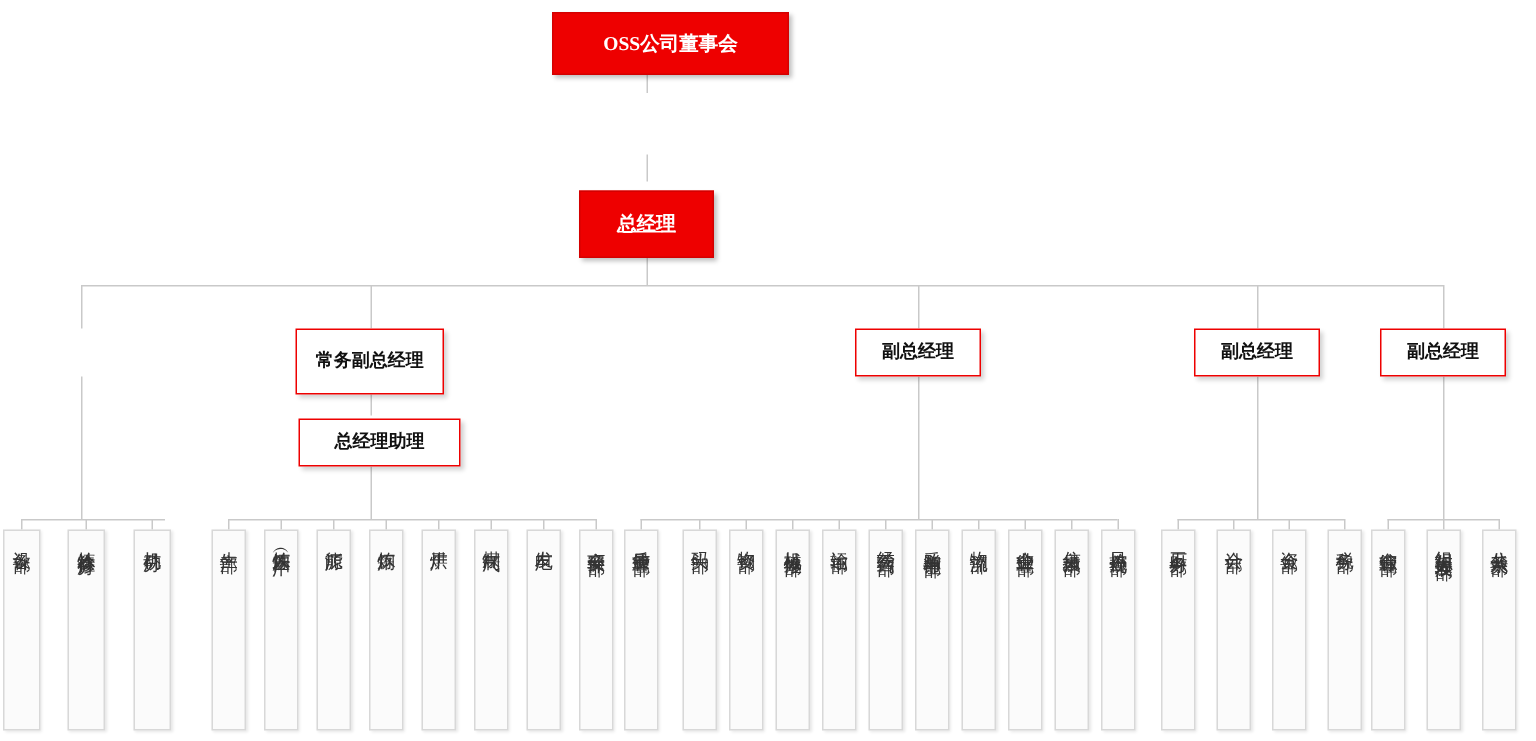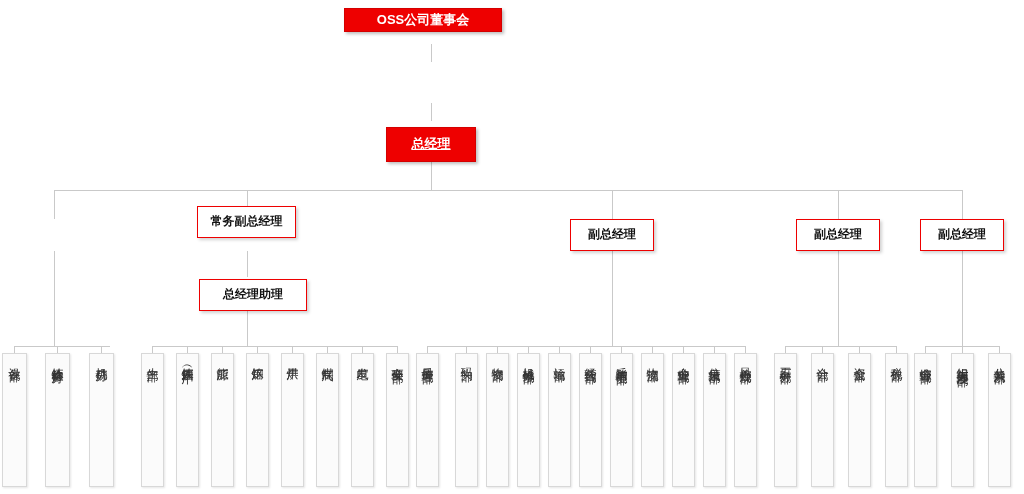--- a/index.html
+++ b/index.html
@@ -133,27 +133,27 @@
   <div class="line v" style="left:822px; top:346px; height:8px;"></div>
   <div class="line v" style="left:859px; top:346px; height:8px;"></div>
   <div class="line v" style="left:896px; top:346px; height:8px;"></div>
 
   <div class="line v" style="left:962px; top:251px; height:95px;"></div>
   <div class="line h" style="left:925px; top:346px; width:75px;"></div>
   <div class="line v" style="left:925px; top:346px; height:8px;"></div>
   <div class="line v" style="left:962px; top:346px; height:8px;"></div>
   <div class="line v" style="left:999px; top:346px; height:8px;"></div>
 
-  <div class="node node-top" style="left:344px; top:8px; width:158px; height:24px;">OSS公司董事会</div>
-
-
-  <div class="node node-top" style="left:386px; top:127px; width:90px; height:35px;text-decoration:underline;">总经理</div>
-
-
-  <div class="node node-red-outline" style="left:197px; top:206px; width:99px; height:32px;">常务副总经理</div>
+  <div class="node node-top" style="left:368px; top:8px; width:158px; height:42px;font-family:Liberation Serif, serif;">OSS公司董事会</div>
+
+
+  <div class="node node-top" style="left:386px; top:127px; width:90px; height:45px;text-decoration:underline;">总经理</div>
+
+
+  <div class="node node-red-outline" style="left:197px; top:219px; width:99px; height:44px;">常务副总经理</div>
 
   <div class="node node-red-outline" style="left:199px; top:279px; width:108px; height:32px;">总经理助理</div>
 
   <div class="node node-red-outline" style="left:570px; top:219px; width:84px; height:32px;">副总经理</div>
 
   <div class="node node-red-outline" style="left:796px; top:219px; width:84px; height:32px;">副总经理</div>
 
   <div class="node node-red-outline" style="left:920px; top:219px; width:84px; height:32px;">副总经理</div>
 
   <div class="leaf" style="left:2px; top:353px; width:25px; height:134px;">

